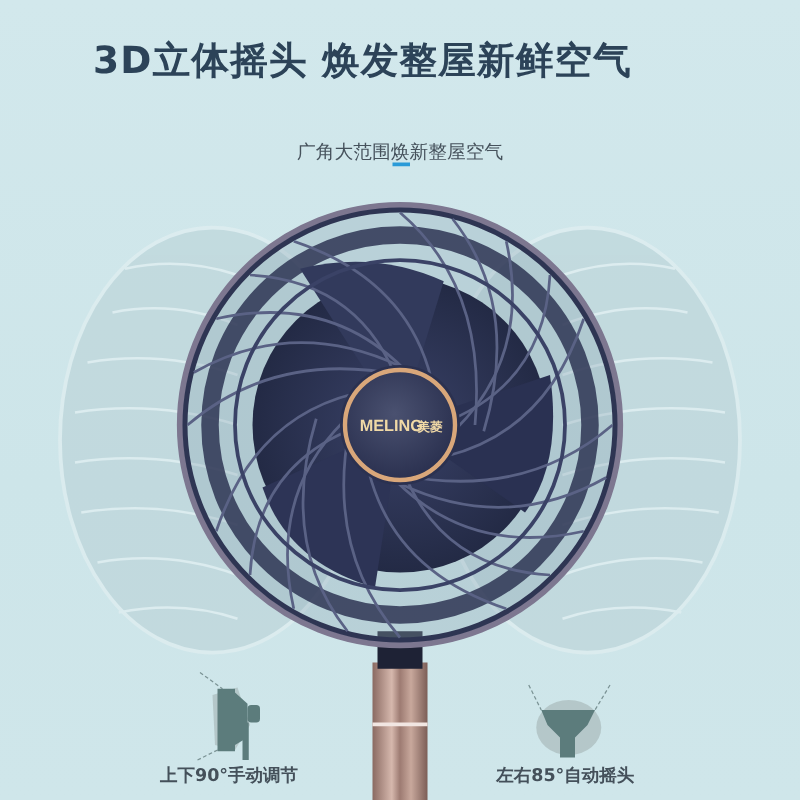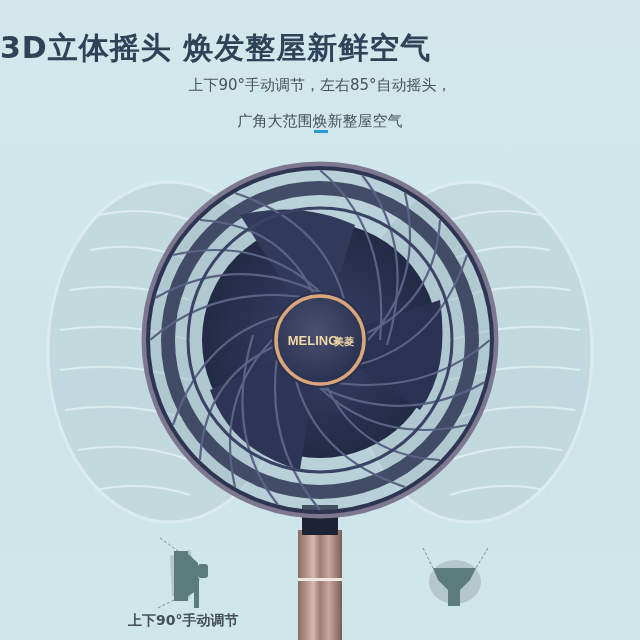--- a/index.html
+++ b/index.html
@@ -1,34 +1,33 @@
 <!DOCTYPE html>
 <html><head>
 <meta charset="utf-8">
 <style>
   html,body{margin:0;padding:0;}
   body{width:640px;height:640px;overflow:hidden;background:#cfe6ea;font-family:"DejaVu Sans","Liberation Sans",sans-serif;position:relative;}
   .canvas{position:absolute;left:0;top:0;width:640px;height:640px;background:linear-gradient(180deg,#d2e8ec 0%,#cde5e9 60%,#cfe6ea 100%);}
-  .title{position:absolute;left:0;top:28px;width:580px;text-align:left;font-size:30px;font-weight:bold;color:#2c4358;letter-spacing:1px;}
+  .title{position:absolute;left:0;top:28px;width:580px;text-align:center;font-size:30px;font-weight:bold;color:#2c4358;letter-spacing:1px;}
   .sub{position:absolute;left:0;width:640px;text-align:center;font-size:15px;color:#46525c;}
   .sub1{top:76px;}
   .sub2{top:112px;}
   .accent{position:absolute;left:314px;top:130px;width:14px;height:3px;background:#2a9bd8;}
   .fan-svg{position:absolute;left:0;top:150px;}
   .cap{position:absolute;font-size:14px;color:#44505a;font-weight:bold;}
   .cap-left{left:128px;top:612px;}
   .cap-right{left:397px;top:612px;}
 </style>
 </head>
 <body>
 
 <div class="canvas">
 
   <div class="title">3D立体摇头  焕发整屋新鲜空气</div>
-  <div class="sub sub1">上下90°手动调节，左右85°自动摇头，</div>
   <div class="sub sub2">广角大范围焕新整屋空气</div>
   <div class="accent"></div>
 
   <svg class="fan-svg" width="640" height="490" viewBox="0 150 640 490">
     <defs>
       <radialGradient id="bladeG" cx="50%" cy="50%" r="50%">
         <stop offset="0%" stop-color="#3a4268"></stop>
         <stop offset="100%" stop-color="#232a45"></stop>
       </radialGradient>
       <linearGradient id="poleG" x1="0" x2="1">
@@ -129,13 +128,14 @@
 
     <g>
       <line x1="423" y1="548" x2="433" y2="568" stroke="#7a9294" stroke-width="1" stroke-dasharray="3,2"></line>
       <line x1="488" y1="548" x2="476" y2="568" stroke="#7a9294" stroke-width="1" stroke-dasharray="3,2"></line>
       <ellipse cx="455" cy="582" rx="26" ry="22" fill="#aebfc1" opacity="0.8"></ellipse>
       <path d="M433 568 L476 568 L470 580 L460 590 L460 606 L448 606 L448 590 L438 580 Z" fill="#5c7c7c"></path>
     </g>
   </svg>
 
   <div class="cap cap-left">上下90°手动调节</div>
+  <div class="cap cap-right">左右85°自动摇头</div>
 </div>
 
 </body></html>

